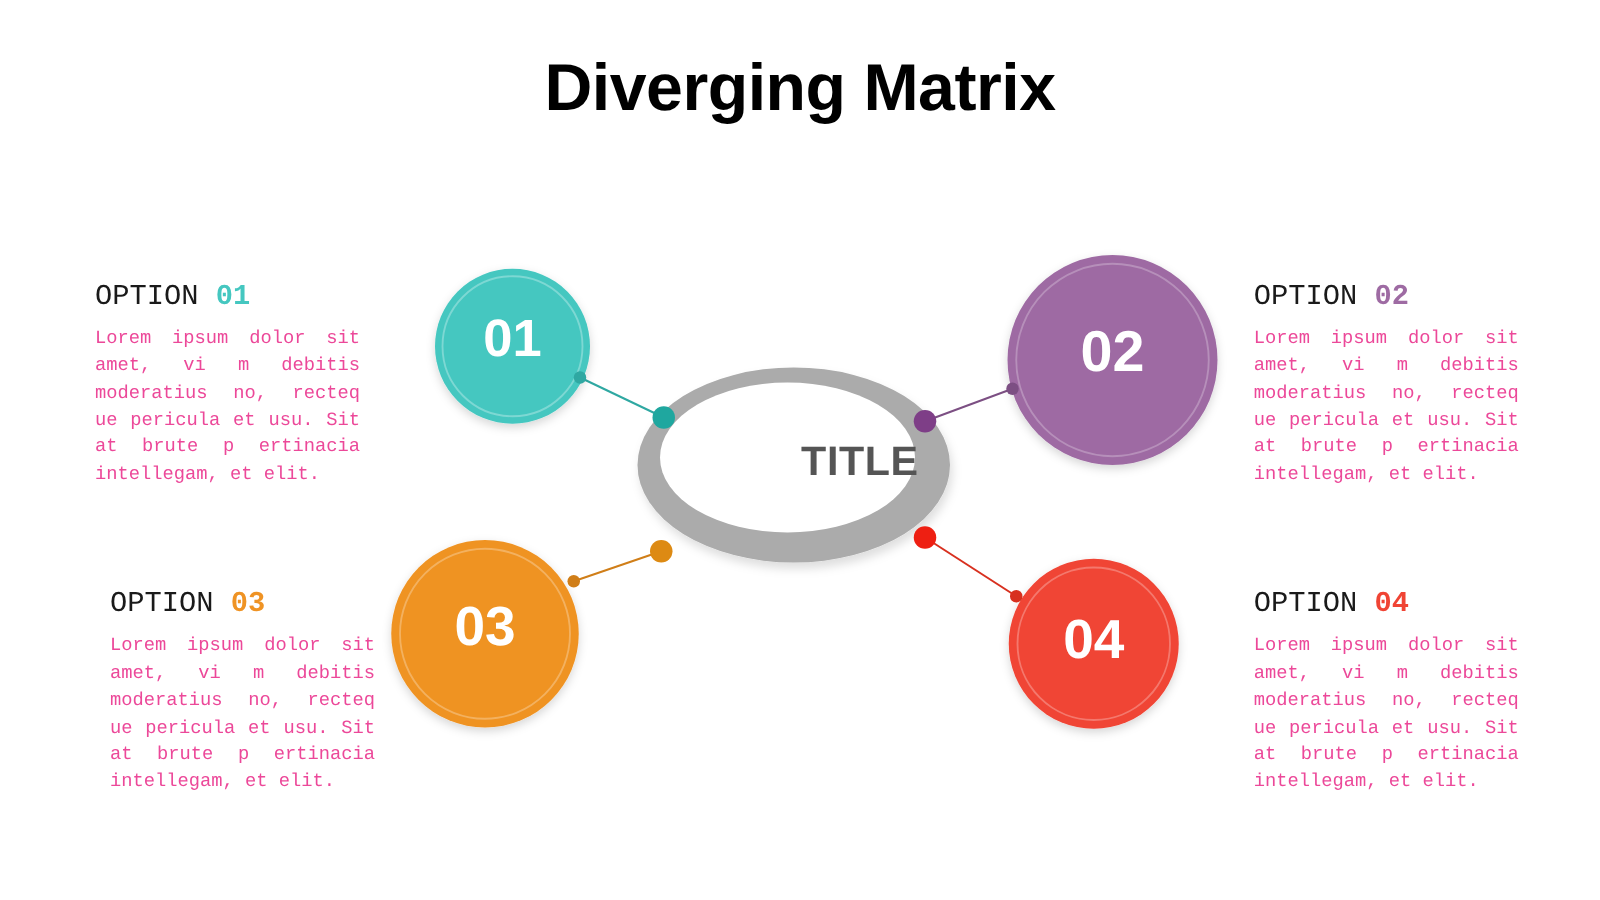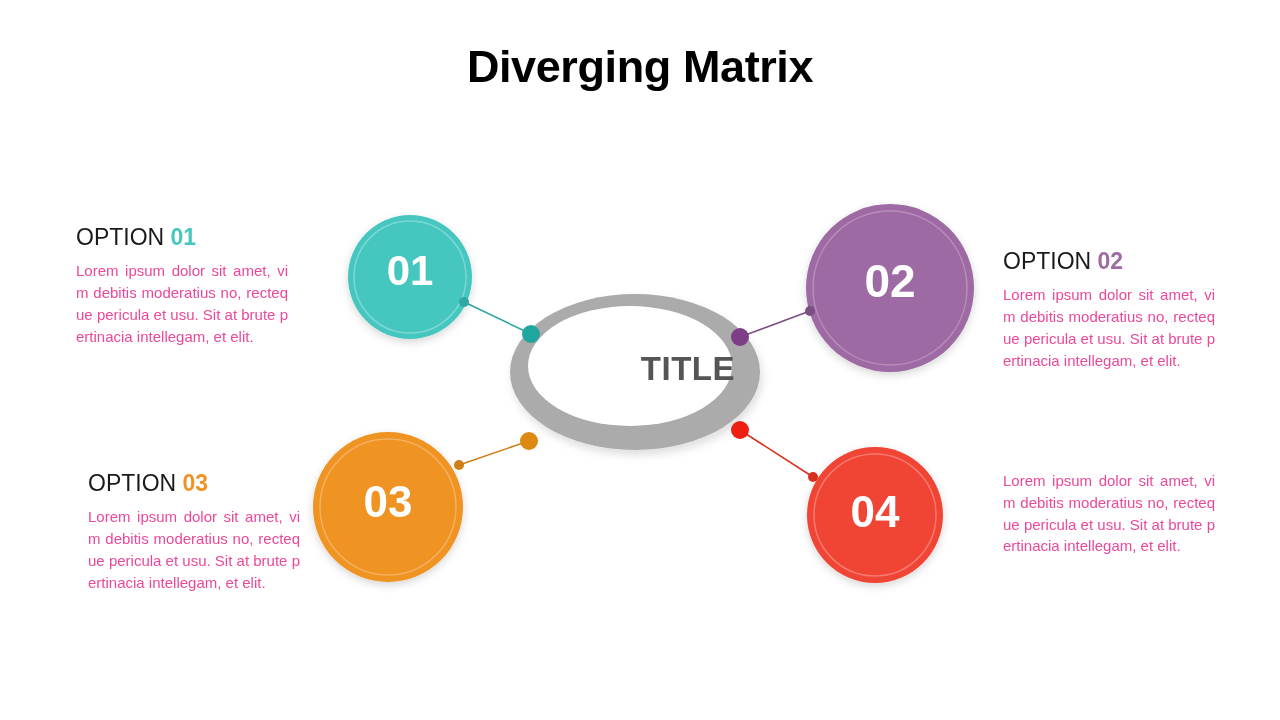--- a/index.html
+++ b/index.html
@@ -17,21 +17,21 @@
     -webkit-font-smoothing: antialiased;
   }
 
   
   #slide-title {
     position: absolute;
     left: 0;
     top: 42px;
     width: 1280px;
     text-align: center;
-    font-size: 45px;
+    font-size: 53px;
     font-weight: bold;
     color: #000000;
     letter-spacing: -0.4px;
     line-height: 1.1;
   }
 
   
   #diagram-svg {
     position: absolute;
     left: 0;
@@ -68,41 +68,42 @@
     color: #555555;
     letter-spacing: 0.5px;
     line-height: 1;
     white-space: nowrap;
   }
 
   
   .option-block {
     position: absolute;
     width: 212px;
+    font-family: Liberation Mono, monospace;
   }
   .option-heading {
     font-size: 23px;
     color: #1a1a1a;
     line-height: 1.15;
     margin: 0 0 10px 0;
     white-space: nowrap;
   }
   .option-heading .num {
     font-weight: bold;
   }
   .option-body {
     font-size: 15px;
     color: #ec4899;
     line-height: 1.45;
     text-align: justify;
     margin: 0;
   }
 
   #option-block-01 { left: 76px;   top: 224px; }
-  #option-block-02 { left: 1003px; top: 224px; margin-top: 24px; }
+  #option-block-02 { left: 1003px; top: 224px; }
   #option-block-03 { left: 76px;   top: 470px; margin-left: 12px; }
   #option-block-04 { left: 1003px; top: 470px; }
 </style>
 </head>
 <body>
 
 <div id="slide-title">Diverging Matrix</div>
 
 <svg id="diagram-svg" viewBox="0 0 1280 720">
 
@@ -181,14 +182,18 @@
 
 <div class="option-block" id="option-block-03">
   <div class="option-heading">
     <span>OPTION</span>
     <span class="num" style="color: rgb(239, 147, 36);">03</span>
   </div>
   <p class="option-body">Lorem ipsum dolor sit amet, vi m debitis moderatius no, recteq ue pericula et usu. Sit at brute p ertinacia intellegam, et elit.</p>
 </div>
 
 <div class="option-block" id="option-block-04">
+  <div class="option-heading">
+    <span>OPTION</span>
+    <span class="num" style="color: rgb(240, 68, 52);">04</span>
+  </div>
   <p class="option-body">Lorem ipsum dolor sit amet, vi m debitis moderatius no, recteq ue pericula et usu. Sit at brute p ertinacia intellegam, et elit.</p>
 </div>
 
 </body></html>

